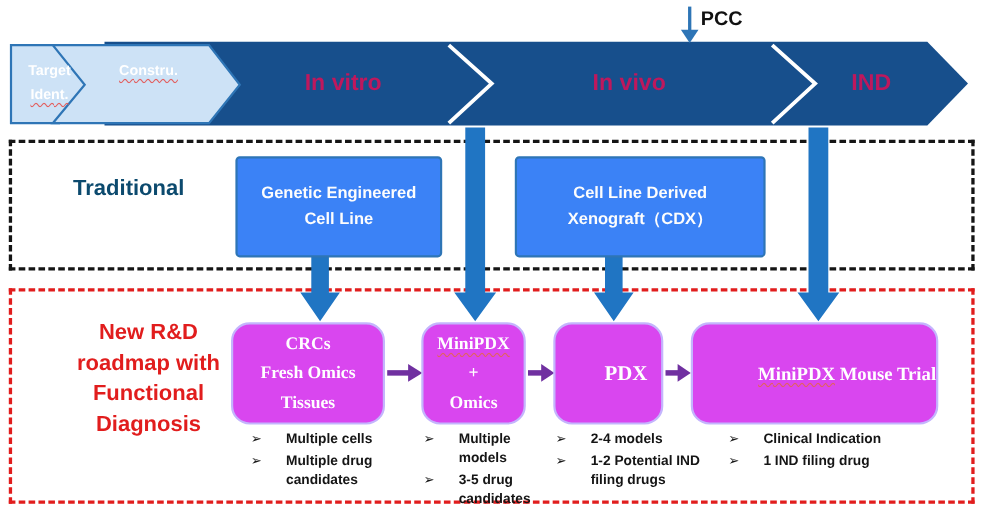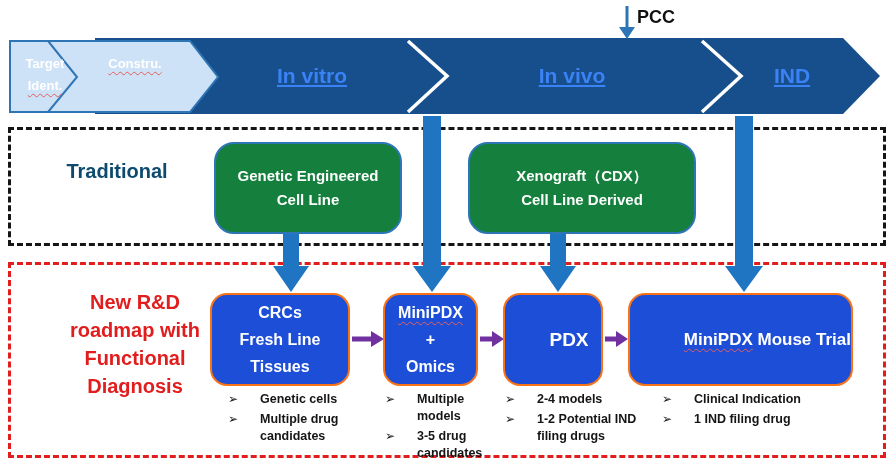--- a/index.html
+++ b/index.html
@@ -10,38 +10,38 @@
   .abs{position:absolute;}
   
   #dashed-layer{z-index:1;}
   #svg-layer{z-index:2;pointer-events:none;}
   .top-layer{z-index:3;}
   
   .frame{position:absolute;box-sizing:border-box;background:transparent;}
   .frame.black{border:3px dashed #151515;}
   .frame.red{border:3px dashed #e11d1d;}
   
-  .band-label{color:#3b82f6;font-weight:bold;font-size:21px;text-align:center;height:26px;line-height:26px;text-decoration:underline;}
+  .band-label{color:#be185d;font-weight:bold;font-size:21px;text-align:center;height:26px;line-height:26px;}
   .chev-label{color:#fff;font-weight:bold;font-size:13px;text-align:center;line-height:22px;}
   .wavy{text-decoration:underline;text-decoration-style:wavy;text-decoration-color:#e26060;text-decoration-thickness:1px;text-underline-offset:3px;}
   .pcc-label{color:#111;font-weight:bold;font-size:18px;}
   
   .trad-title{color:#0c4a6e;font-weight:bold;font-size:20px;text-align:center;line-height:27px;}
   .new-title{color:#e11d1d;font-weight:bold;font-size:20px;text-align:center;line-height:28px;}
   
   .lightbox{
-    box-sizing:border-box;background:#15803d;border:2px solid #2e75b6;border-radius:20px;
+    box-sizing:border-box;background:#3b82f6;border:2px solid #2e75b6;border-radius:4px;
     color:#fdfdfd;font-weight:bold;font-size:15px;text-align:center;
     display:flex;flex-direction:column;justify-content:center;line-height:24px;
   }
   
   .purplebox{
-    box-sizing:border-box;background:#1d4ed8;border:2px solid #f97316;border-radius:17px;
+    box-sizing:border-box;background:#d946ef;border:2px solid #c4b5fd;border-radius:17px;
     color:#fff;font-weight:bold;text-align:center;
-    display:flex;flex-direction:column;justify-content:center;
+    display:flex;flex-direction:column;justify-content:center;font-family:Liberation Serif, serif;
   }
   .purplebox .ln{line-height:27px;font-size:16px;}
   .purplebox.big .ln{line-height:34px;font-size:17px;}
   .purplebox.single .ln{font-size:19px;padding-left:32px;}
   
   .blist{color:#151515;font-weight:bold;font-size:12.5px;line-height:17px;}
   .bitem{display:flex;align-items:flex-start;margin-bottom:3px;}
   .bmark{width:18px;flex:0 0 18px;margin-right:14px;font-size:12px;}
   .btext{flex:1;}
 </style>
@@ -97,52 +97,52 @@
 
   <div class="abs top-layer trad-title" style="left:22px;top:158px;width:190px;">
     <div>Traditional</div>
   </div>
 
   <div class="abs top-layer lightbox" style="left:214px;top:142px;width:188px;height:92px;">
     <div>Genetic Engineered</div>
     <div>Cell Line</div>
   </div>
   <div class="abs top-layer lightbox" style="left:468px;top:142px;width:228px;height:92px;">
+    <div>Cell Line Derived</div>
     <div>Xenograft（CDX）</div>
-    <div>Cell Line Derived</div>
   </div>
 
   <div class="abs top-layer new-title" style="left:43px;top:288px;width:184px;">
     <div>New R&amp;D</div>
     <div>roadmap with</div>
     <div>Functional</div>
     <div>Diagnosis</div>
   </div>
 
   <div class="abs top-layer purplebox" style="left:210px;top:293px;width:140px;height:93px;">
     <div class="ln">CRCs</div>
-    <div class="ln">Fresh Line</div>
+    <div class="ln">Fresh Omics</div>
     <div class="ln">Tissues</div>
   </div>
   <div class="abs top-layer purplebox" style="left:383px;top:293px;width:95px;height:93px;">
     <div class="ln wavy">MiniPDX</div>
     <div class="ln">+</div>
     <div class="ln">Omics</div>
   </div>
   <div class="abs top-layer purplebox single" style="left:503px;top:293px;width:100px;height:93px;">
     <div class="ln">PDX</div>
   </div>
   <div class="abs top-layer purplebox big" style="left:628px;top:293px;width:225px;height:93px;text-align:right;">
     <div class="ln"><span class="wavy">MiniPDX</span><span> Mouse Trial</span></div>
   </div>
 
   <div class="abs top-layer blist" style="left:228px;top:391px;width:122px;">
     <div class="bitem">
       <span class="bmark">➢</span>
-      <span class="btext">Genetic cells</span>
+      <span class="btext">Multiple cells</span>
     </div>
     <div class="bitem">
       <span class="bmark">➢</span>
       <span class="btext">Multiple drug candidates</span>
     </div>
   </div>
   <div class="abs top-layer blist" style="left:385px;top:391px;width:118px;">
     <div class="bitem">
       <span class="bmark">➢</span>
       <span class="btext">Multiple models</span>

